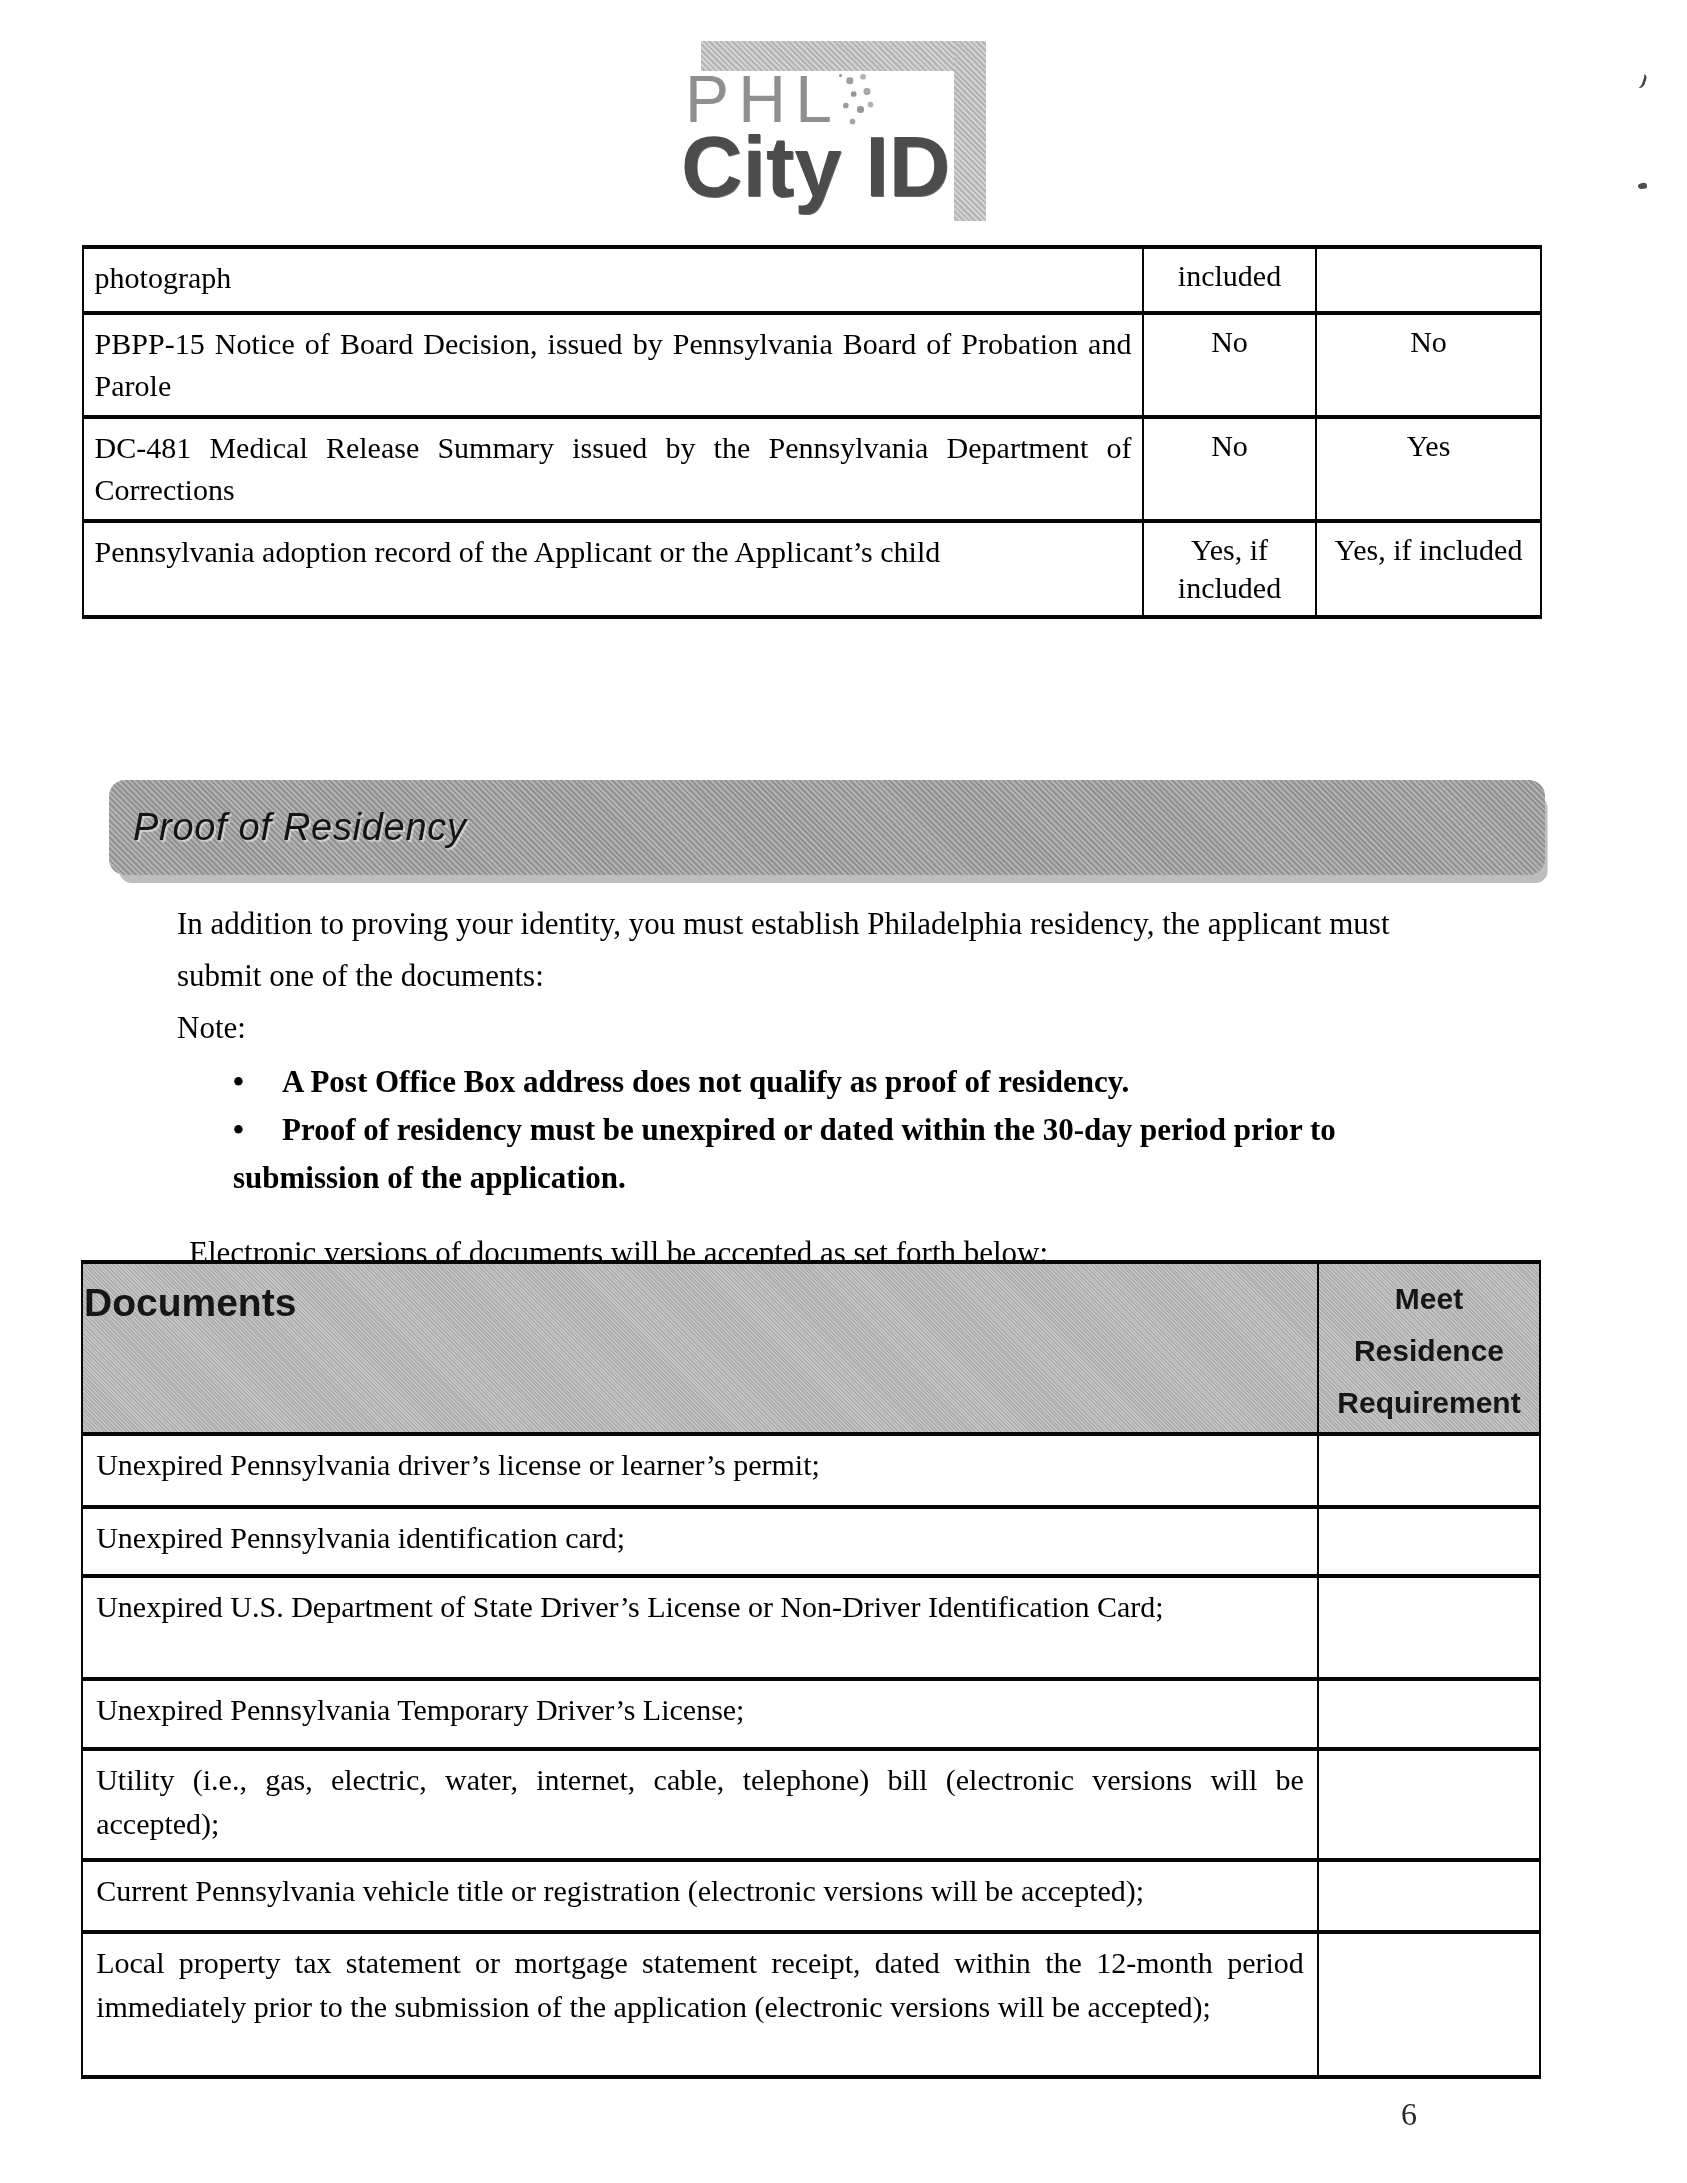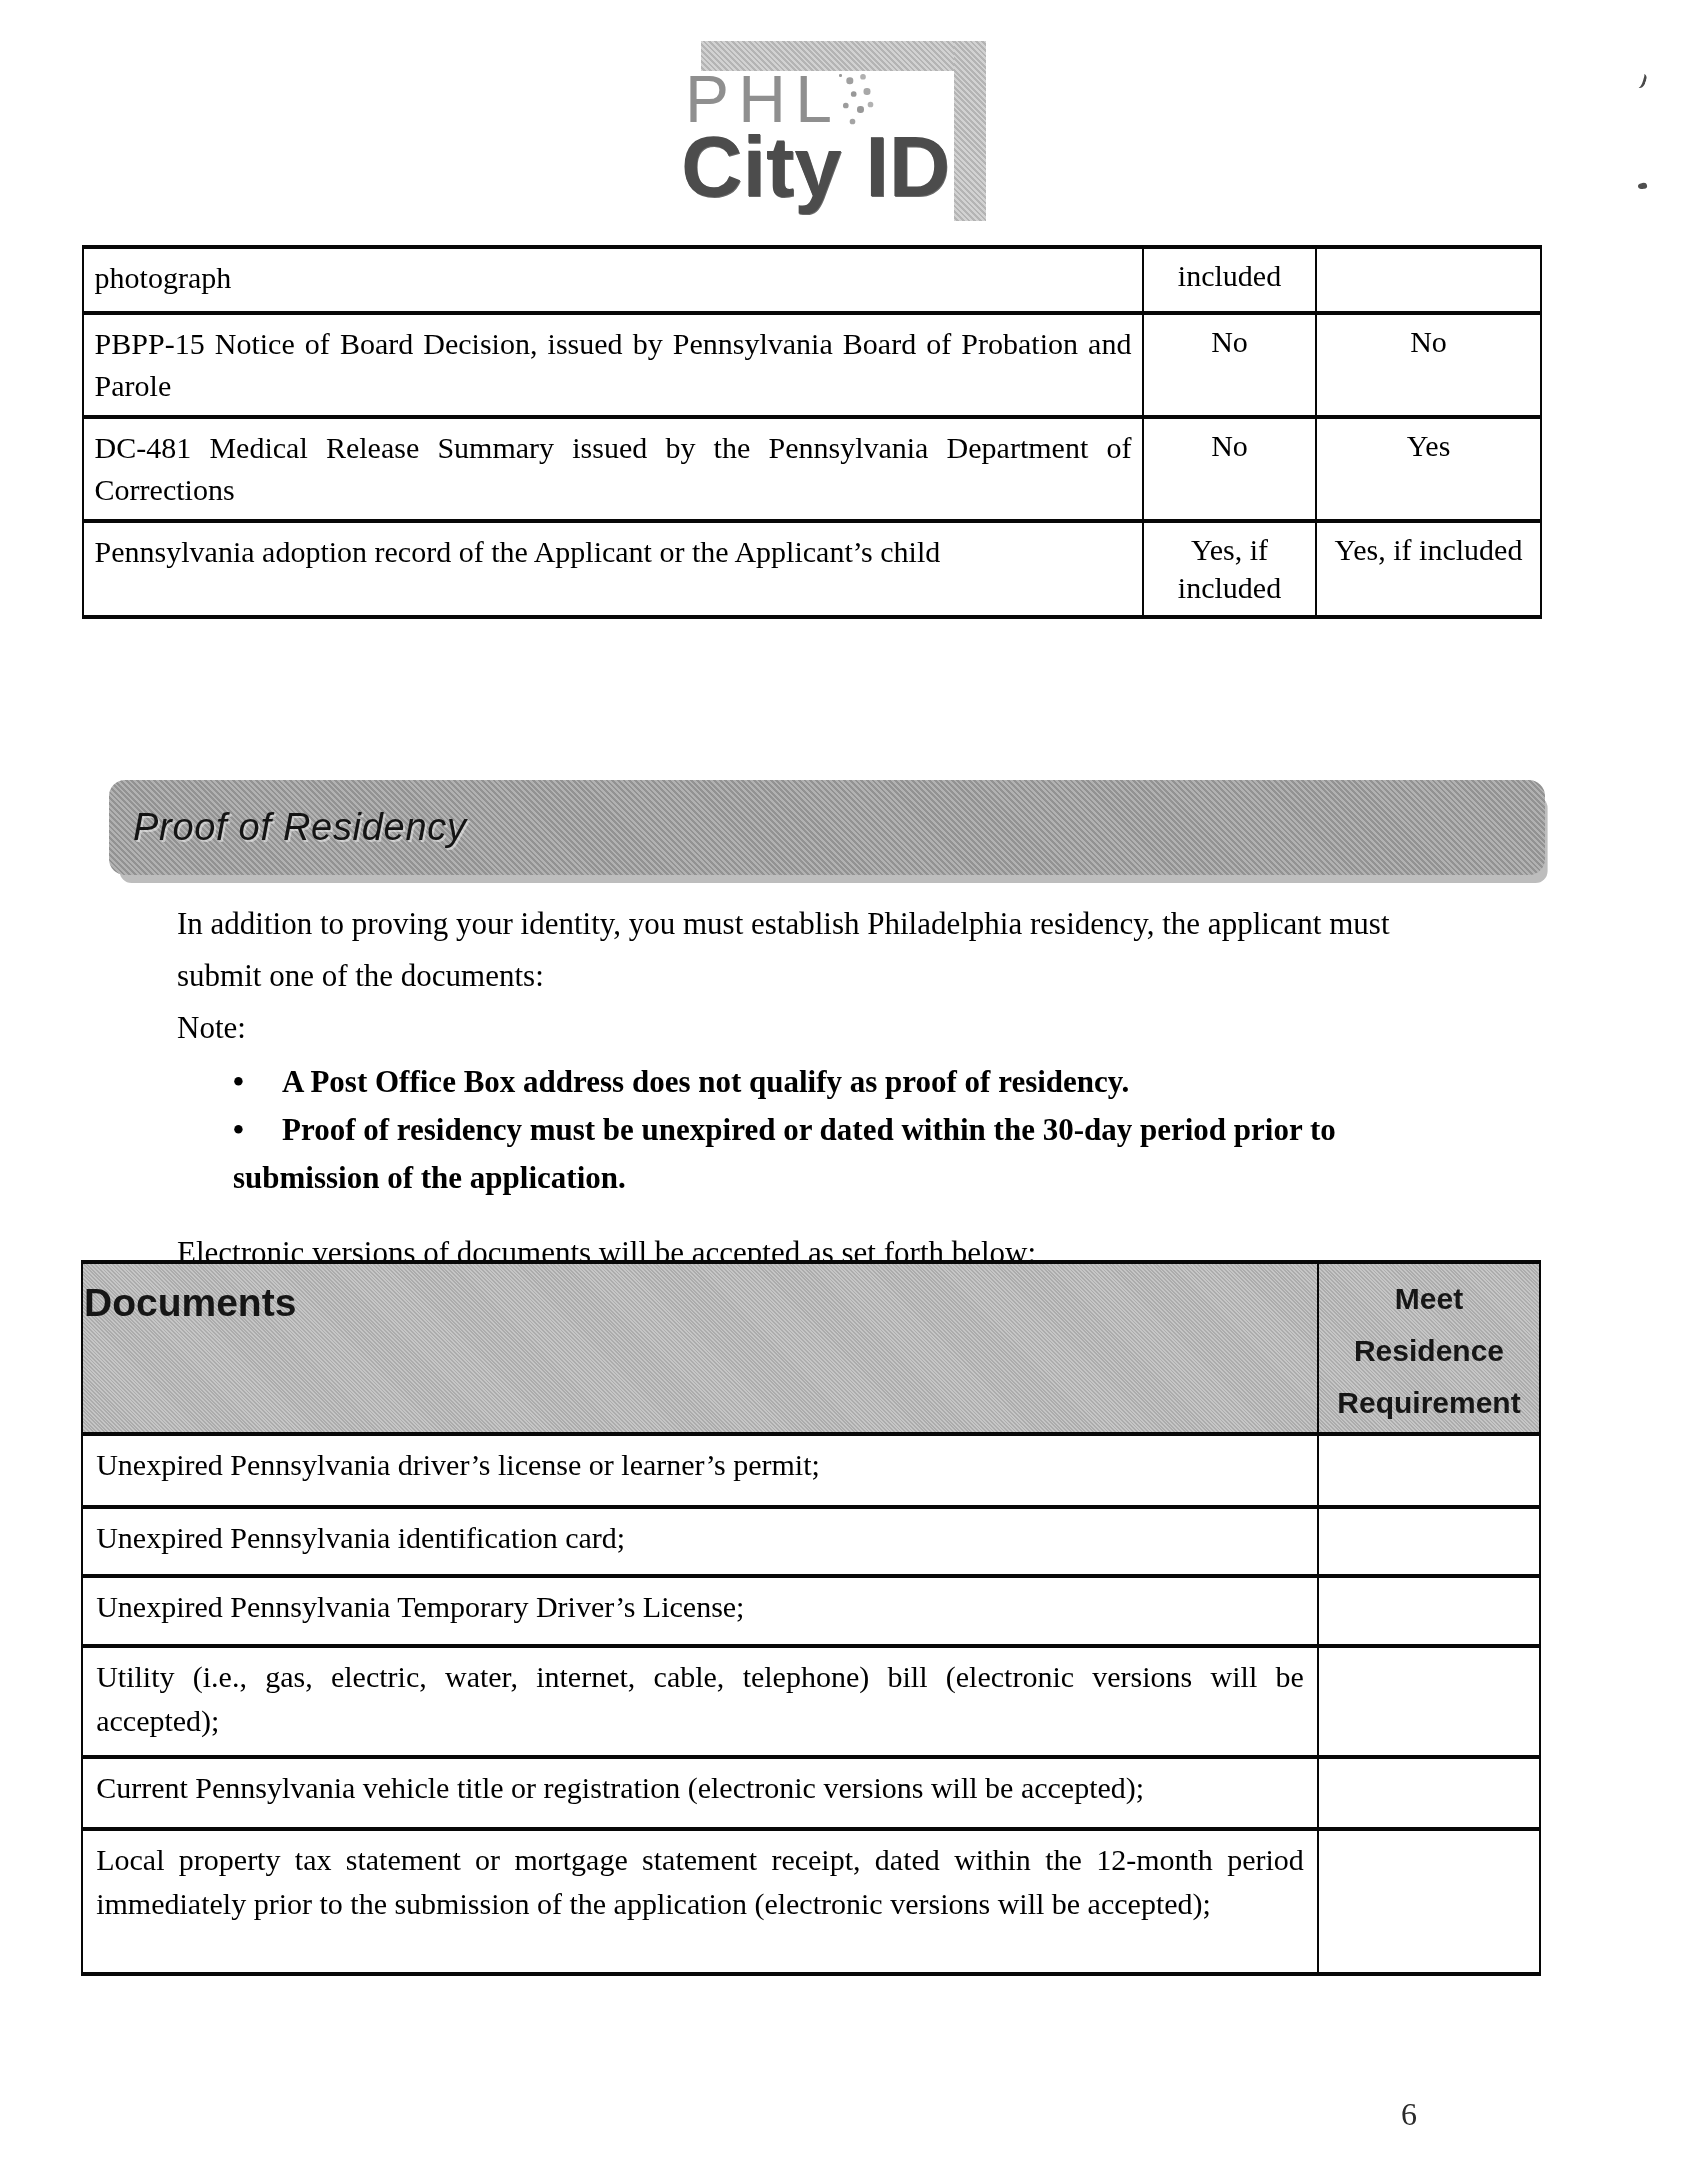--- a/index.html
+++ b/index.html
@@ -56,21 +56,21 @@
   .banner .banner-title{font-family:"Liberation Sans",sans-serif;font-style:italic;font-weight:normal;
     font-size:38px;color:#141414;margin-left:24px;letter-spacing:0.7px;
     text-shadow:2px 2px 0 rgba(255,255,255,.45);}
   
   .textblock{position:absolute;left:177px;top:898px;width:1283px;font-size:31px;}
   .intro{margin:0;width:1257px;line-height:52px;}
   .note-label{margin:0;line-height:52px;}
   .bullets{margin:4px 0 0 56px;width:1164px;}
   .bullet{font-weight:bold;line-height:48px;margin:0;}
   .bullet .marker{display:inline-block;width:49px;font-weight:bold;}
-  .electronic{margin:28px 0 0 0;line-height:46px;text-decoration:underline;}
+  .electronic{margin:28px 0 0 12px;line-height:46px;text-decoration:underline;}
   
   .pagenum{position:absolute;left:1401px;top:2096px;font-size:32px;color:#2b2b2b;}
   .speck1{position:absolute;left:1635px;top:73px;width:8px;height:14.6px;
     border-right:3.3px solid #4a4a4a;border-radius:60% 40% 50% 50%;transform:rotate(18deg);}
   .speck2{position:absolute;left:1638px;top:183px;width:9.3px;height:6px;
     background:#4f4f4f;border-radius:50% 50% 40% 60%;transform:rotate(-12deg);}
 </style>
 </head>
 <body>
 
@@ -148,20 +148,24 @@
     </thead>
     <tbody>
       <tr class="s1">
         <td>Unexpired Pennsylvania driver’s license or learner’s permit;</td>
         <td></td>
       </tr>
       <tr class="s2">
         <td>Unexpired Pennsylvania identification card;</td>
         <td></td>
       </tr>
+      <tr class="s3">
+        <td>Unexpired U.S. Department of State Driver’s License or Non-Driver Identification Card;</td>
+        <td></td>
+      </tr>
       <tr class="s4">
         <td>Unexpired Pennsylvania Temporary Driver’s License;</td>
         <td></td>
       </tr>
       <tr class="s5">
         <td class="just">Utility (i.e., gas, electric, water, internet, cable, telephone) bill (electronic versions will be accepted);</td>
         <td></td>
       </tr>
       <tr class="s6">
         <td>Current Pennsylvania vehicle title or registration (electronic versions will be accepted);</td>

